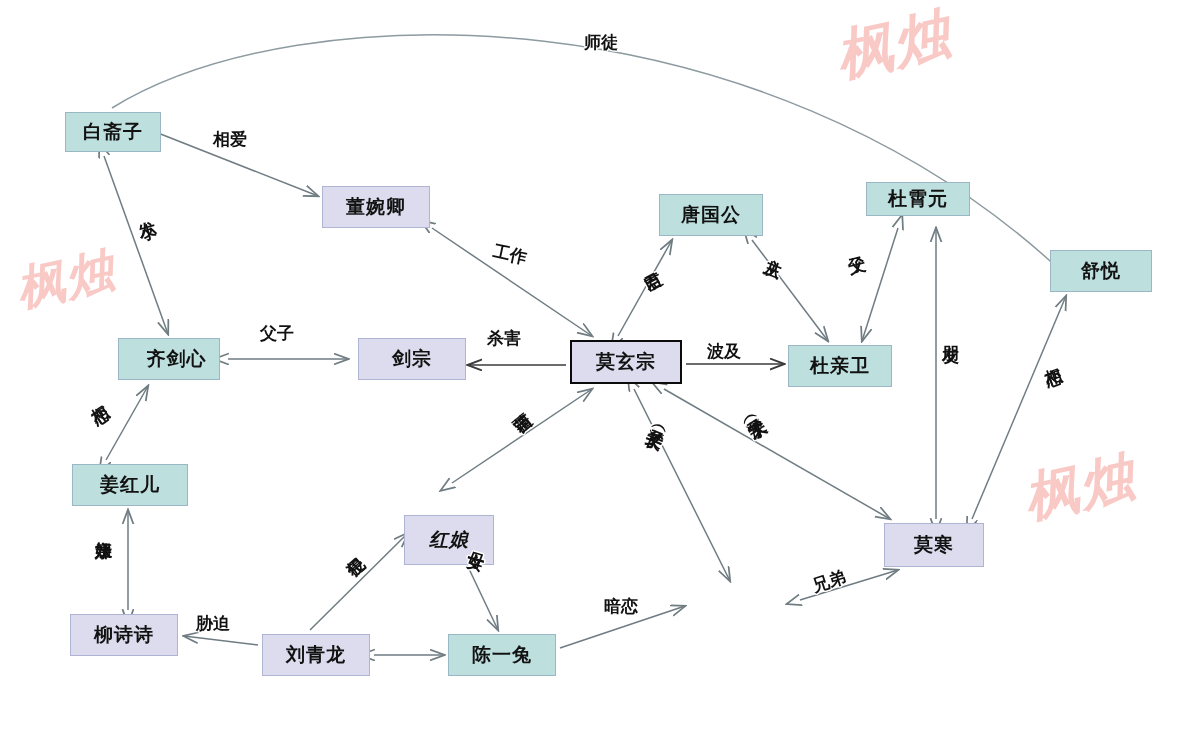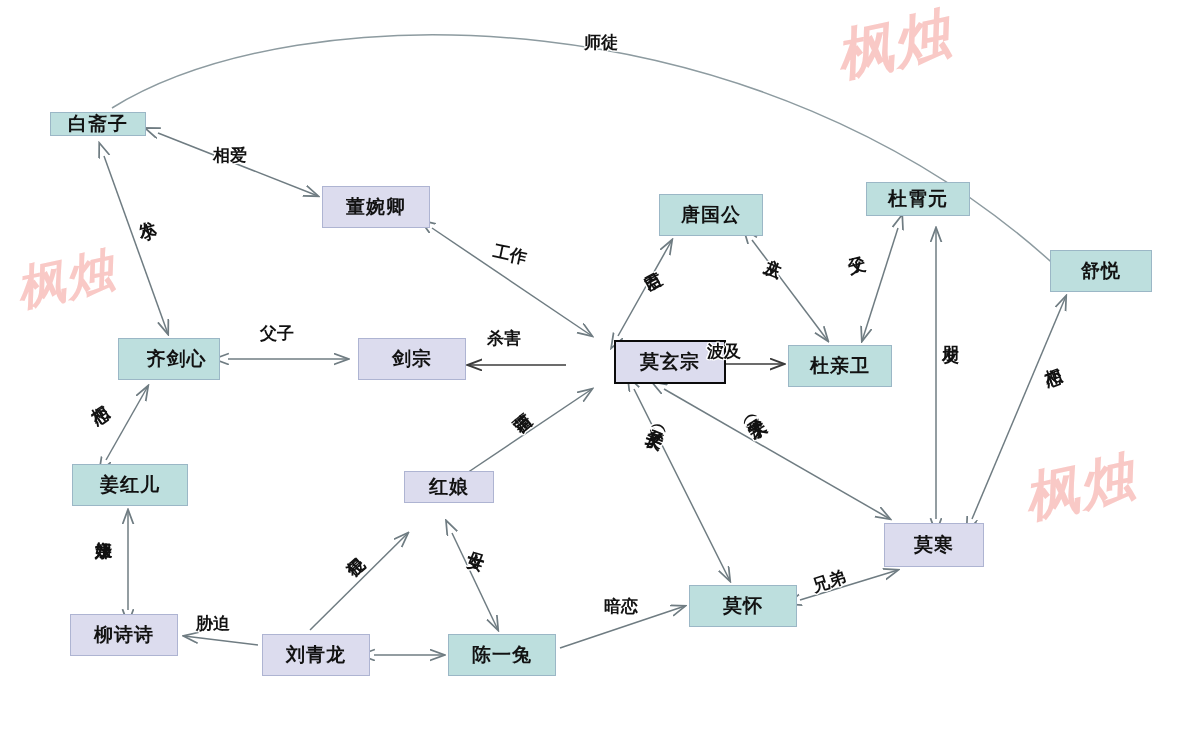--- a/index.html
+++ b/index.html
@@ -64,21 +64,20 @@
     background: #bddfde;
     border: 1px solid #9bb7c6;
   }
   .node.purple {
     background: #dcdcee;
     border: 1px solid #aeb4d2;
   }
   .node.focus {
     background: #dcdcee;
     border: 2px solid #0b0b0b;
-    margin-left: 44px;
   }
 
   
   .edge-label {
     position: absolute;
     z-index: 4;
     font-size: 17px;
     font-weight: 700;
     color: #111111;
     white-space: nowrap;
@@ -162,21 +161,21 @@
 
       <line x1="634" y1="389" x2="730" y2="581" marker-start="url(#ahb)" marker-end="url(#ah)"></line>
 
       <line x1="664" y1="389" x2="890" y2="519" marker-start="url(#ahb)" marker-end="url(#ah)"></line>
 
       <line x1="800" y1="600" x2="898" y2="570" marker-start="url(#ahb)" marker-end="url(#ah)"></line>
     </g>
   </svg>
 
   <div class="edge-label" id="lb-shitu" style="left:584px; top:31px;font-family:Liberation Serif, serif;">师徒</div>
-  <div class="edge-label" id="lb-xiangai" style="left:213px; top:144px;text-align:center;">相爱</div>
+  <div class="edge-label" id="lb-xiangai" style="left:213px; top:128px;text-align:center;">相爱</div>
   <div class="edge-label vert" id="lb-faxiao" style="left:131px; top:209px; transform:rotate(-16deg);">发小</div>
   <div class="edge-label" id="lb-fuziqi" style="left:260px; top:322px;">父子</div>
   <div class="edge-label vert" id="lb-xlq" style="left:77px; top:395px; transform:rotate(-34deg);">相恋</div>
   <div class="edge-label vert" id="lb-qjm" style="left:93px; top:528px;">亲姐妹</div>
   <div class="edge-label" id="lb-xiepo" style="left:196px; top:612px;">胁迫</div>
   <div class="edge-label vert" id="lb-qf" style="left:331px; top:550px; transform:rotate(-42deg);">侵犯</div>
   <div class="edge-label vert" id="lb-mn" style="left:471px; top:540px; transform:rotate(16deg);">母女</div>
   <div class="edge-label" id="lb-al" style="left:604px; top:595px;">暗恋</div>
   <div class="edge-label vert" id="lb-mj" style="left:498px; top:405px; transform:rotate(-40deg);">苗疆</div>
   <div class="edge-label" id="lb-gz" style="left:493px; top:243px; transform:rotate(12deg);">工作</div>
@@ -184,30 +183,29 @@
   <div class="edge-label vert" id="lb-jc" style="left:633px; top:262px; transform:rotate(-28deg);">君臣</div>
   <div class="edge-label vert" id="lb-zc" style="left:771px; top:248px; transform:rotate(22deg);">主从</div>
   <div class="edge-label vert" id="lb-fd" style="left:841px; top:243px; transform:rotate(-14deg);">父子</div>
   <div class="edge-label" id="lb-bj" style="left:707px; top:340px;">波及</div>
   <div class="edge-label vert" id="lb-py" style="left:940px; top:332px;">朋友</div>
   <div class="edge-label vert" id="lb-xls" style="left:1035px; top:355px; transform:rotate(-20deg);">相恋</div>
   <div class="edge-label vert" id="lb-fz" style="left:652px; top:418px; transform:rotate(22deg);">父子（长子）</div>
   <div class="edge-label vert" id="lb-fc" style="left:735px; top:408px; transform:rotate(-33deg);">父子（次子）</div>
   <div class="edge-label" id="lb-xd" style="left:812px; top:570px; transform:rotate(-18deg);">兄弟</div>
 
-  <div class="node teal" id="n0" style="left: 50px; top: 112px; width: 96px; height: 24px;">白斋子</div>
+  <div class="node teal" id="n0" style="left: 65px; top: 112px; width: 96px; height: 40px;">白斋子</div>
   <div class="node purple" id="n1" style="left: 322px; top: 186px; width: 108px; height: 42px;">董婉卿</div>
   <div class="node teal" id="n2" style="left: 118px; top: 338px; width: 102px; height: 42px; padding-left: 15px;">齐剑心</div>
   <div class="node purple" id="n3" style="left: 358px; top: 338px; width: 108px; height: 42px;">剑宗</div>
   <div class="node focus" id="n4" style="left: 570px; top: 340px; width: 112px; height: 44px;">莫玄宗</div>
   <div class="node teal" id="n5" style="left: 659px; top: 194px; width: 104px; height: 42px;">唐国公</div>
   <div class="node teal" id="n6" style="left: 866px; top: 182px; width: 104px; height: 34px;">杜霄元</div>
   <div class="node teal" id="n7" style="left: 788px; top: 345px; width: 104px; height: 42px; text-align: center;">杜亲卫</div>
   <div class="node teal" id="n8" style="left: 1050px; top: 250px; width: 102px; height: 42px;">舒悦</div>
   <div class="node purple" id="n9" style="left: 884px; top: 523px; width: 100px; height: 44px;">莫寒</div>
-  <div class="node teal" id="n10" style="left: 689px; top: 585px; width: 108px; height: 42px;">莫怀</div>
   <div class="node teal" id="n11" style="left: 72px; top: 464px; width: 116px; height: 42px;">姜红儿</div>
   <div class="node purple" id="n12" style="left: 70px; top: 614px; width: 108px; height: 42px;">柳诗诗</div>
   <div class="node purple" id="n13" style="left: 262px; top: 634px; width: 108px; height: 42px;">刘青龙</div>
   <div class="node teal" id="n14" style="left: 448px; top: 634px; width: 108px; height: 42px;">陈一兔</div>
-  <div class="node purple" id="n15" style="left: 404px; top: 471px; width: 90px; height: 32px;">红娘</div>
+  <div class="node purple" id="n15" style="left: 404px; top: 515px; width: 90px; height: 50px; font-style: italic;">红娘</div>
 
 </div>
 
 </body></html>

